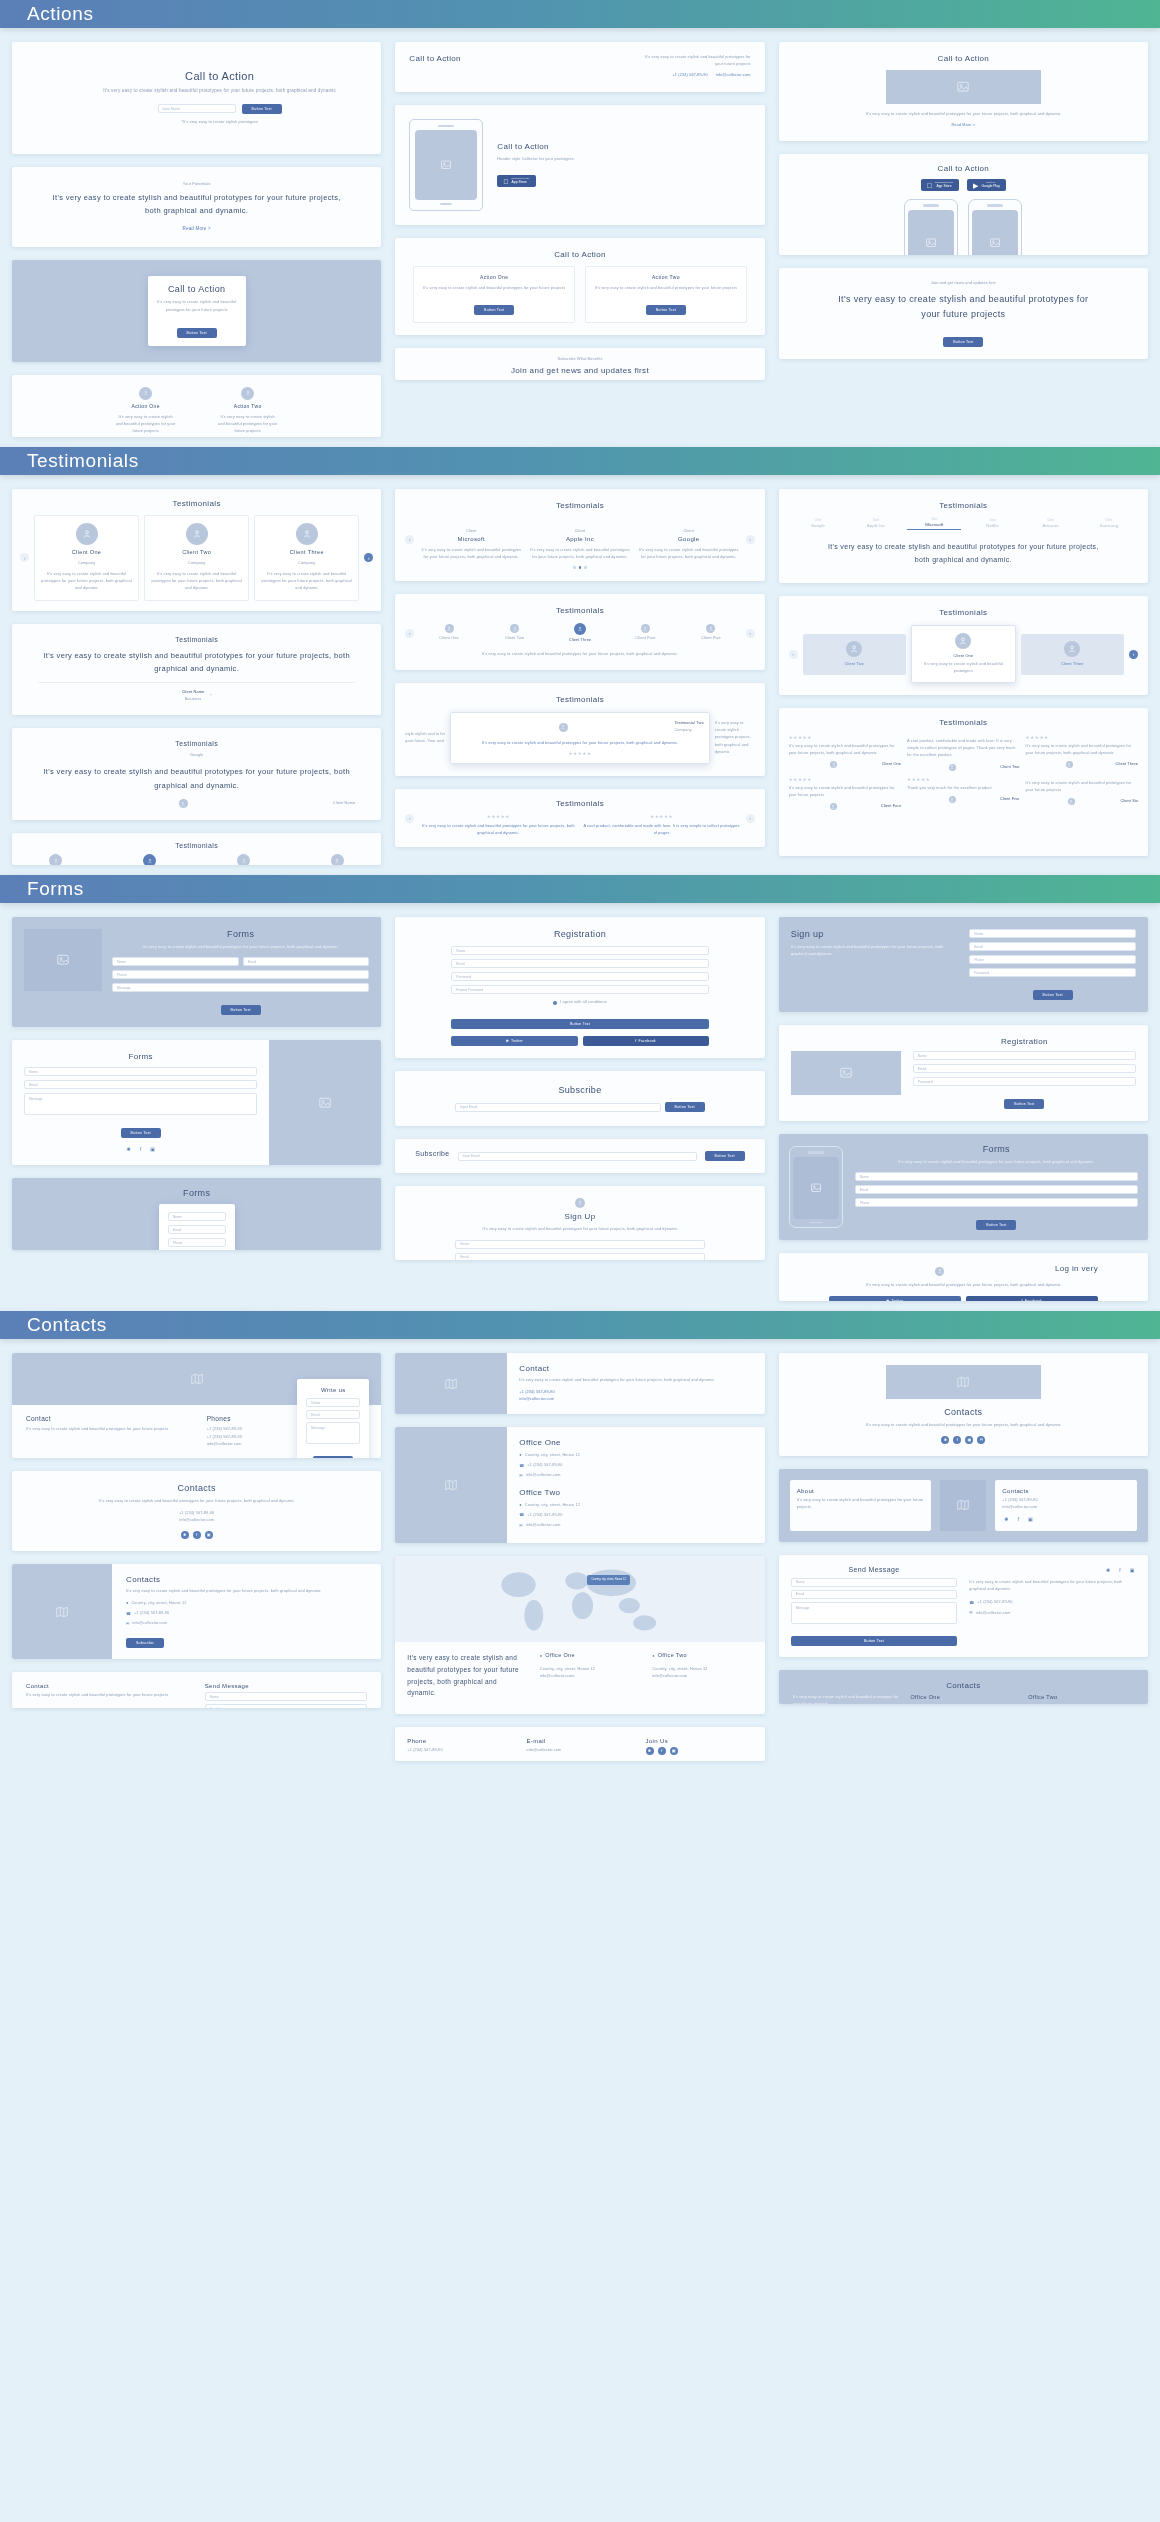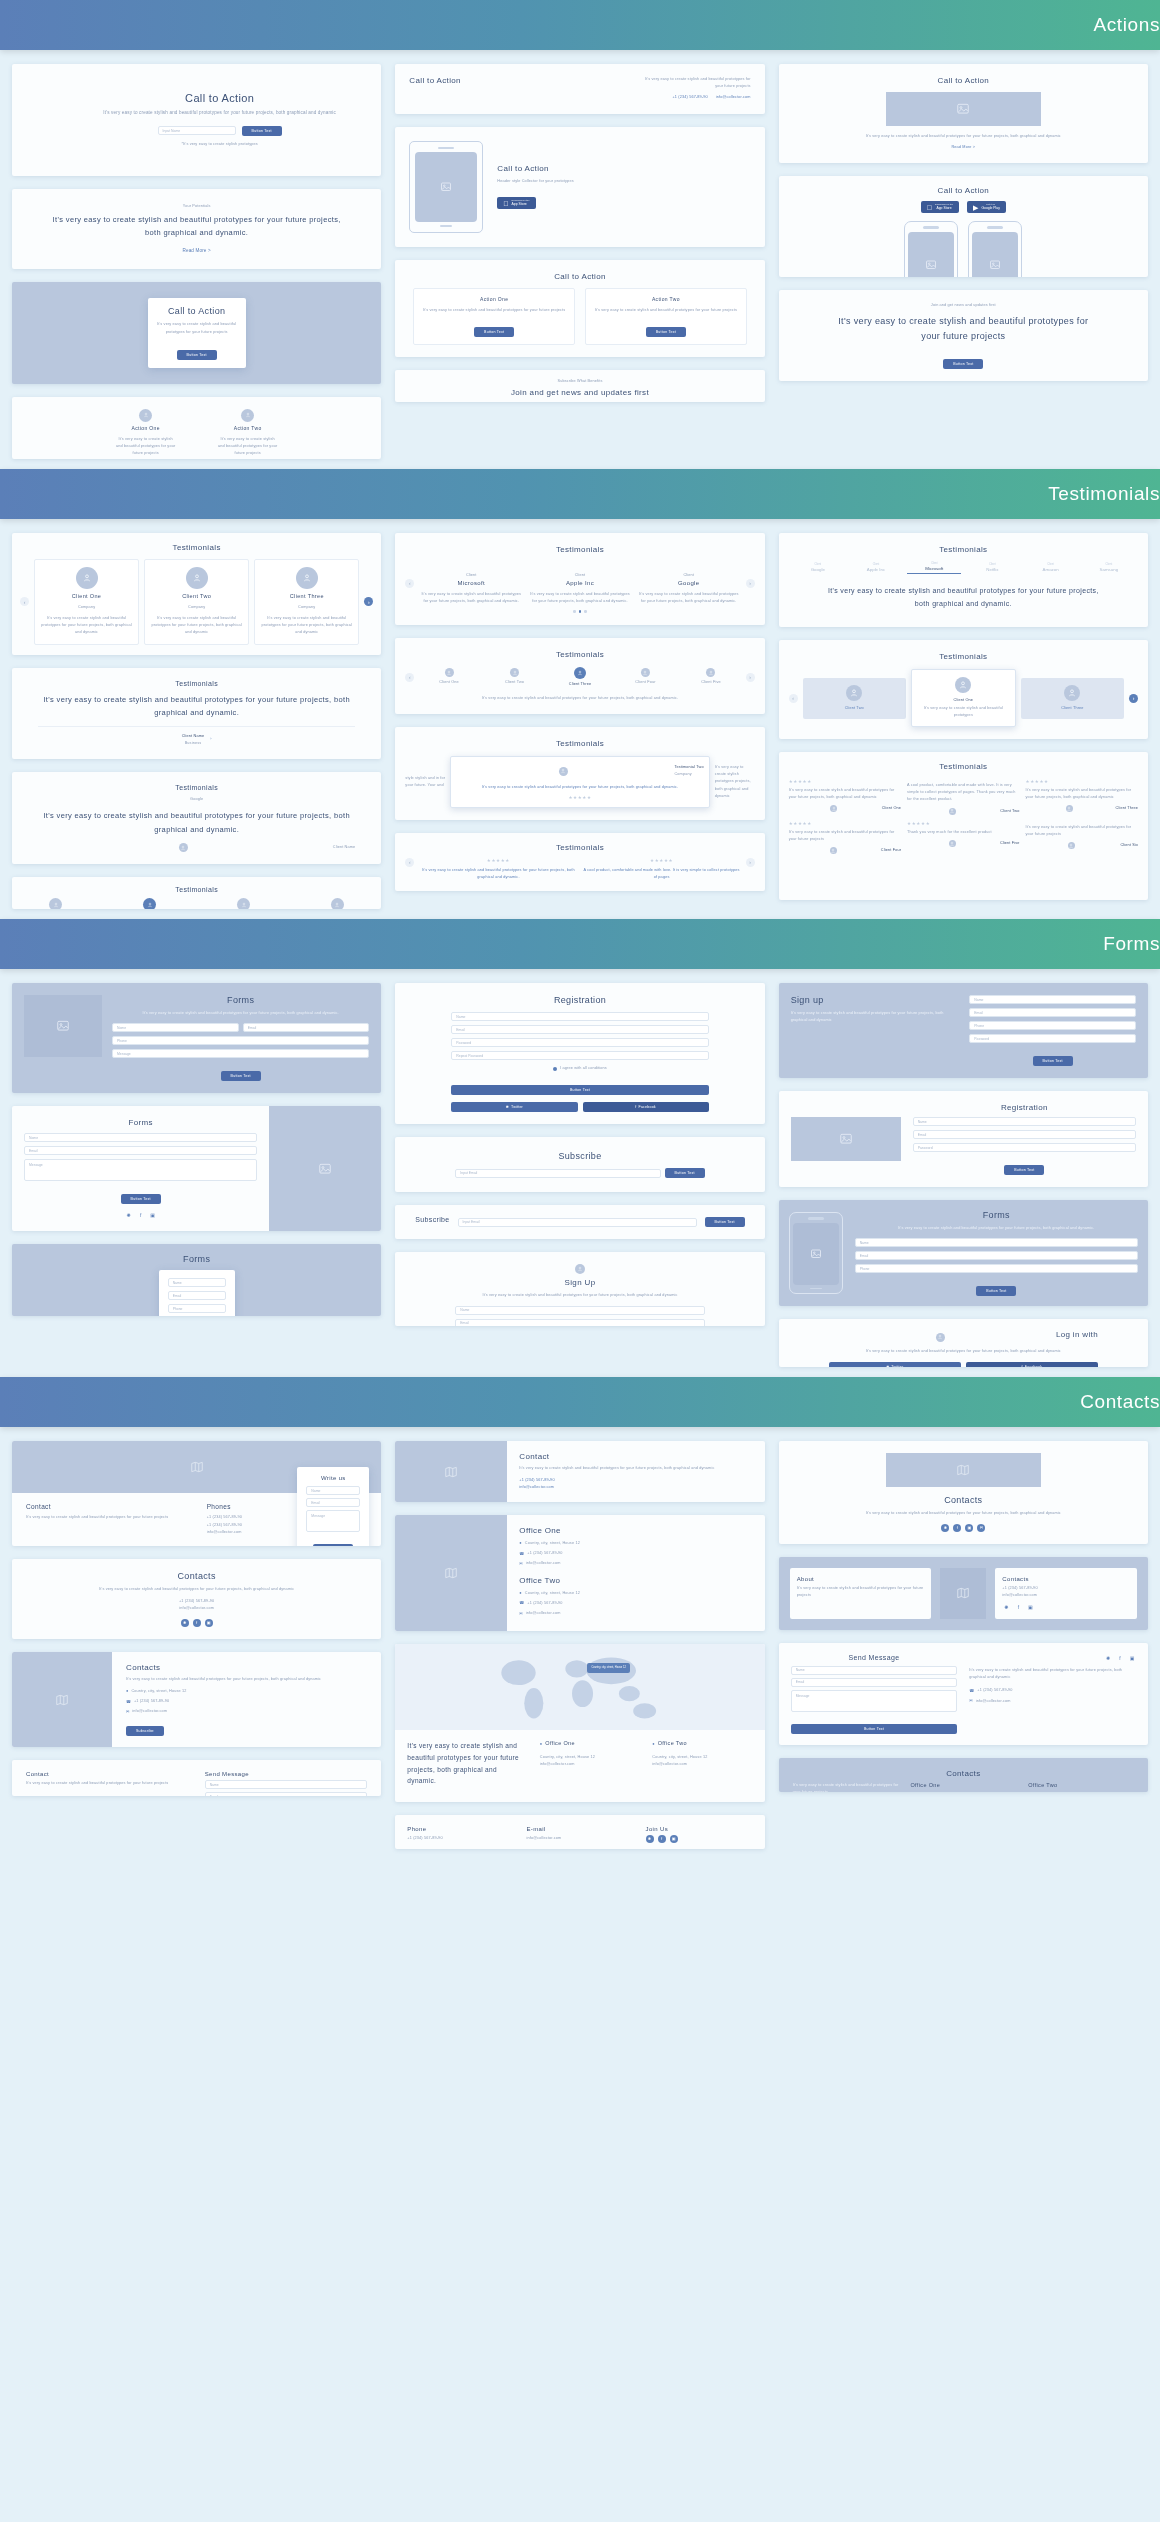--- a/index.html
+++ b/index.html
@@ -7,26 +7,27 @@
     width: 1160px;
     font-family: "Liberation Sans", sans-serif;
     background: #e4f1f8;
     color: #4a5b7a;
     -webkit-font-smoothing: antialiased;
   }
   .page { width: 1160px; }
 
   
   .band {
-    height: 50px;
+    height: 28px;
     background: linear-gradient(90deg, #5b7fb8 0%, #5193b0 45%, #4fb593 100%);
-    display: flex; align-items: center; justify-content: flex-end;
+    display: flex; align-items: center; justify-content: flex-start;
     box-shadow: 0 2px 6px rgba(0,0,0,.12);
     position: relative;
     z-index: 5;
+    padding-left: 27px;
   }
   .band-title {
     color: #ffffff;
     font-size: 19px;
     letter-spacing: .6px;
     font-weight: 400;
   }
 
   
   .grid {
@@ -944,21 +945,21 @@
       </div>
 
       <div class="card cut" style="padding:11px 50px;text-align:center;height:48px;">
         <div class="row c" style="gap:4px;margin-bottom:4px;">
           <span class="av sm" style="width:9px;height:9px;">
               <svg viewBox="0 0 24 24" fill="none" stroke="currentColor" stroke-width="2">
                 <circle cx="12" cy="8" r="3.4"></circle>
                 <path d="M5.5 19c1.3-3.4 11.7-3.4 13 0"></path>
               </svg>
             </span>
-          <span class="h sm" style="font-size:8px;">Log in with</span>
+          <span class="h sm" style="font-size:8px;">Log in very</span>
         </div>
         <div class="p tiny" style="margin-bottom:6px;">It's very easy to create stylish and beautiful prototypes for your future projects, both graphical and dynamic</div>
         <div class="row" style="gap:5px;">
           <div class="btn" style="flex:1;">
               <span style="margin-right:2px;">✺</span>
               <span>Twitter</span>
             </div>
           <div class="btn dark" style="flex:1;">
               <span style="margin-right:2px;">f</span>
               <span>Facebook</span>

